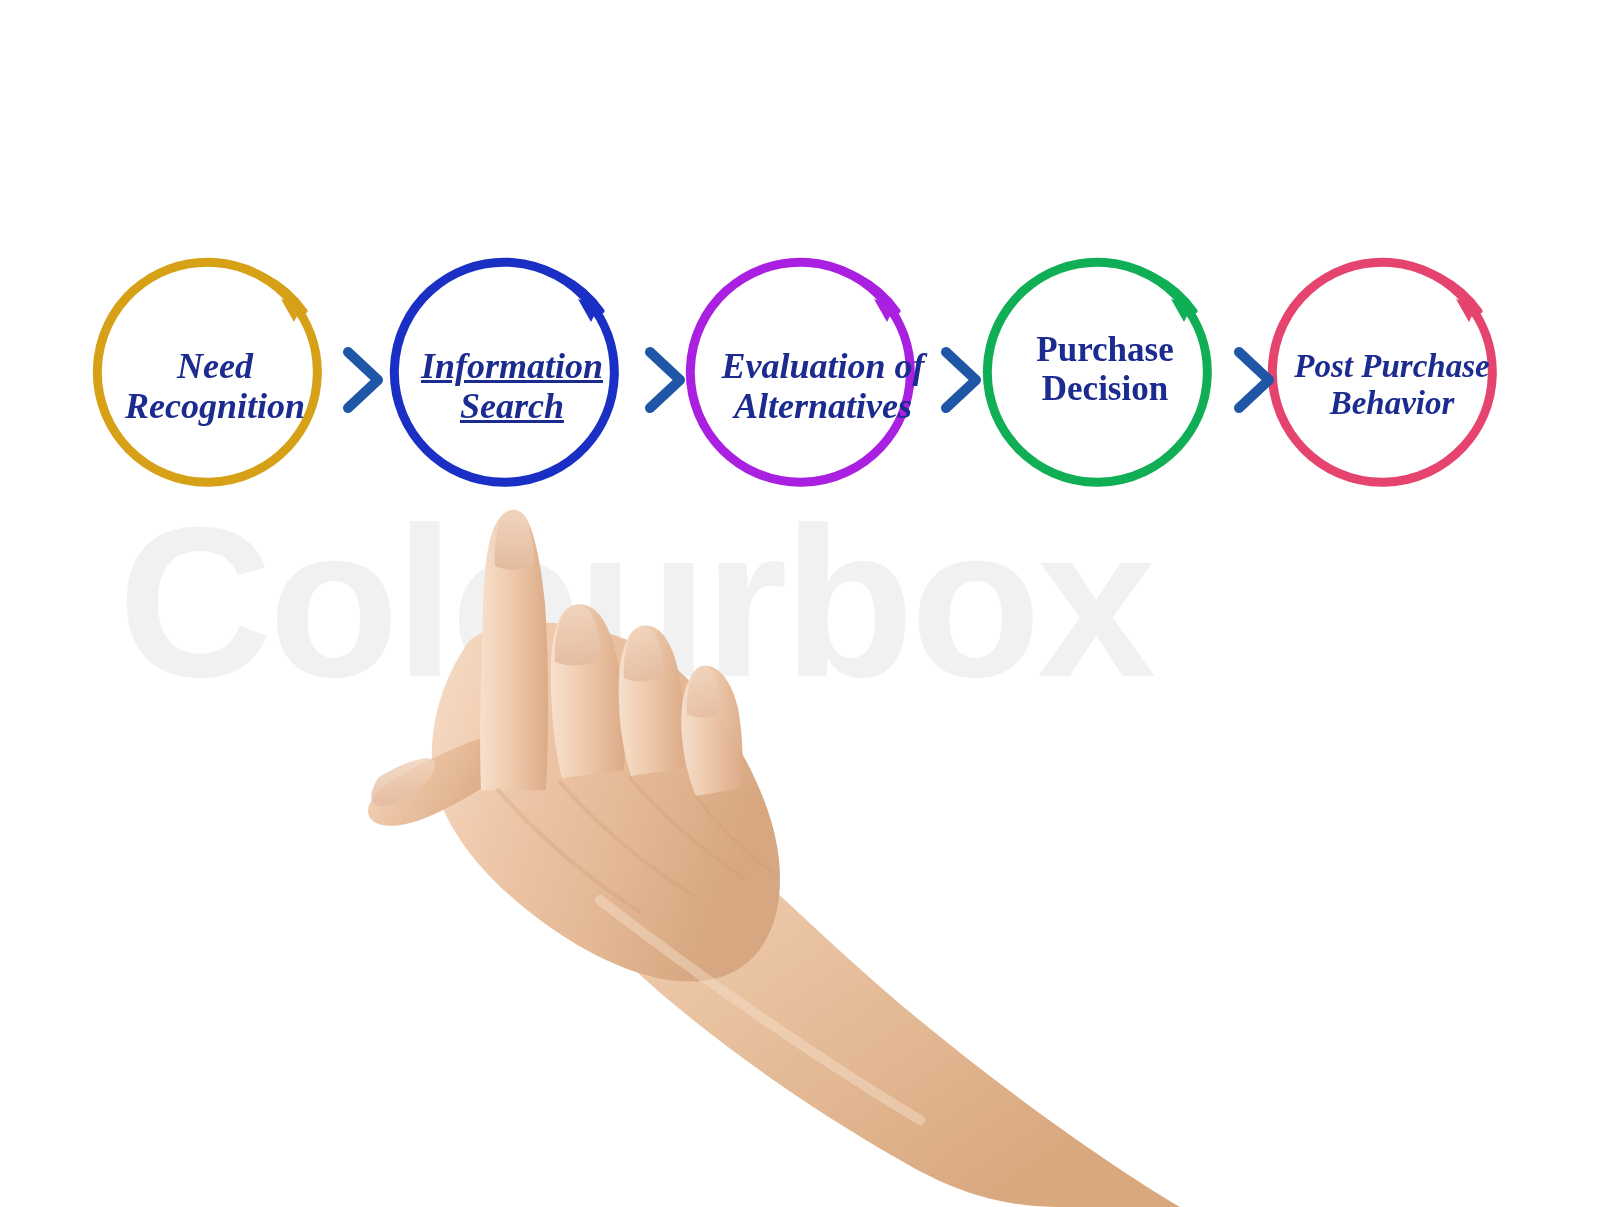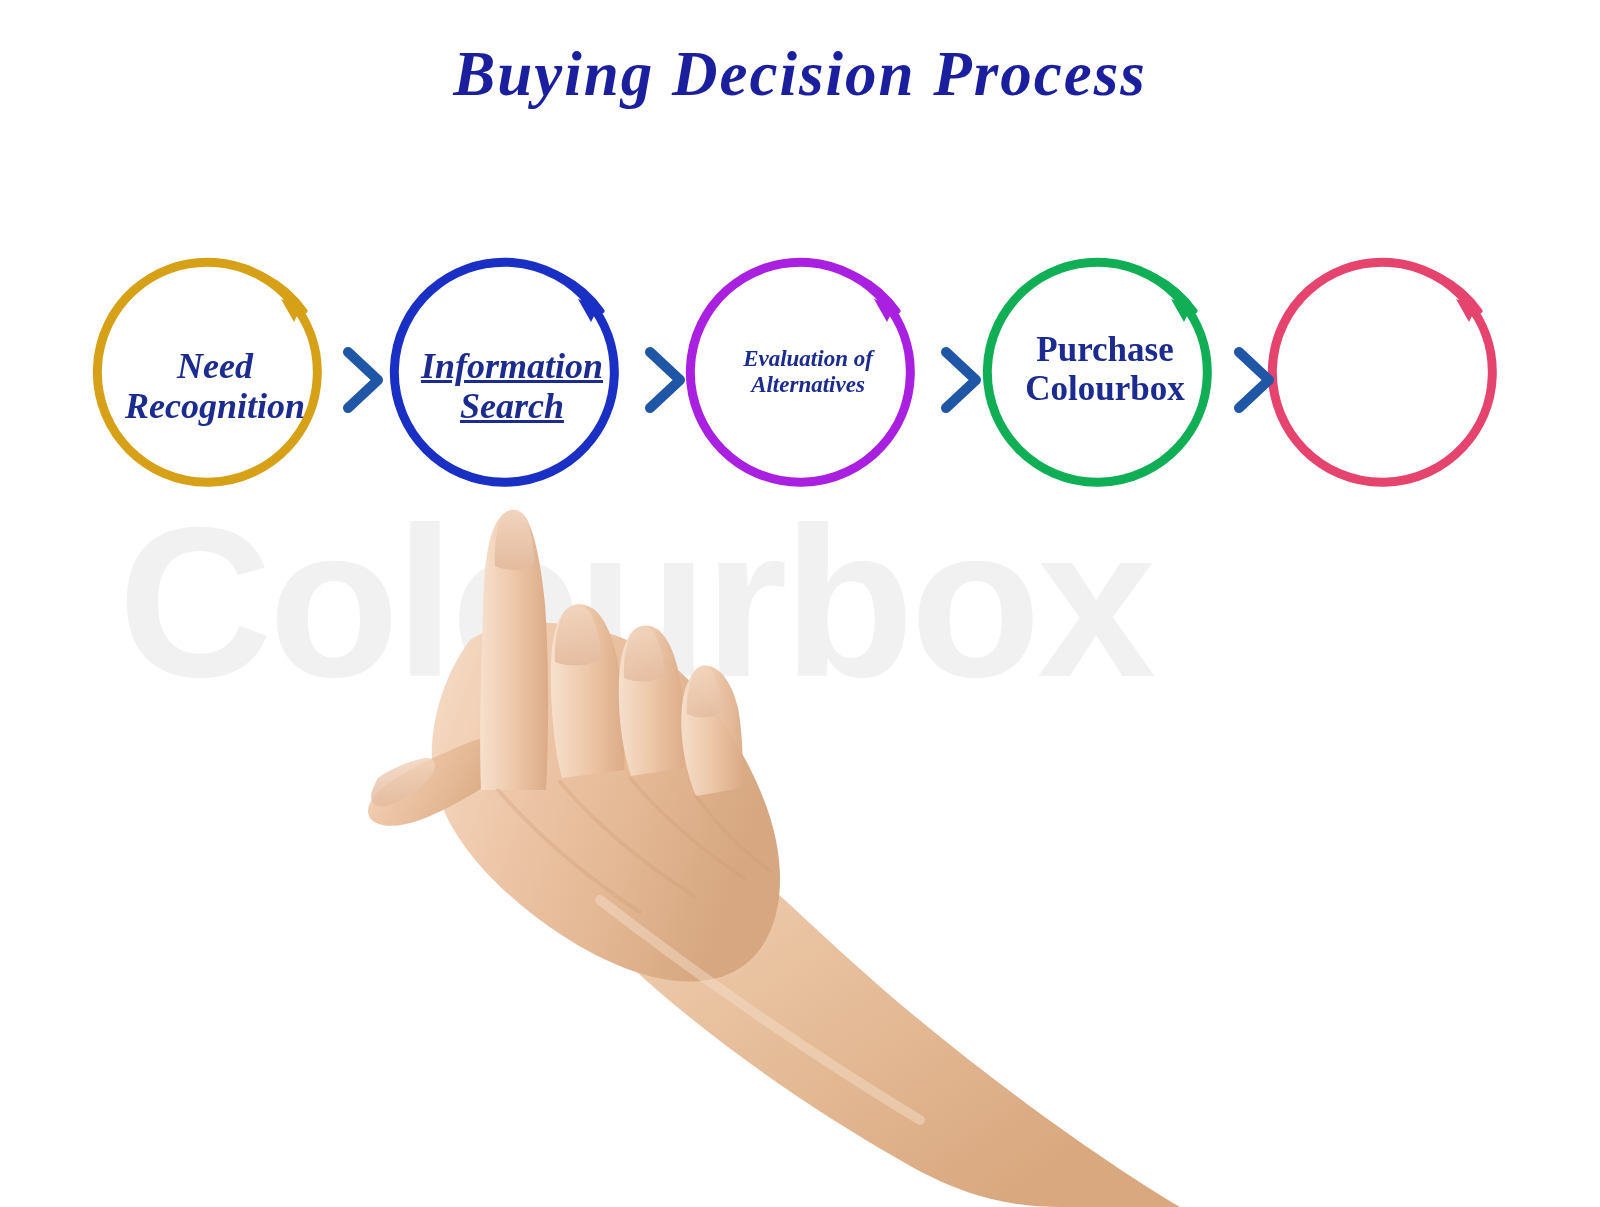--- a/index.html
+++ b/index.html
@@ -79,21 +79,20 @@
     height: 1207px;
   }
 </style>
 </head>
 <body>
 
 <div id="stage">
 
   <div id="watermark">Colourbox</div>
 
-  <div id="title">Buying Decision Process</div>
 
   <svg id="diagram" viewBox="0 0 1600 1207">
     <defs>
       
     </defs>
 
     <g>
 
       <path d="M 292 302
                A 110 110 0 1 0 288 447
@@ -154,26 +153,28 @@
       <polyline points="1239,352 1269,380 1239,408" fill="none" stroke="#1f56a5" stroke-width="10" stroke-linecap="round" stroke-linejoin="round"></polyline>
     </g>
   </svg>
 
   <div class="node-label italic" style="left:105px; top:330px; width:220px; font-size:36px;">Need
 Recognition</div>
 
   <div class="node-label italic" style="left:398px; top:330px; width:228px; font-size:36px;text-decoration:underline;">Information
 Search</div>
 
-  <div class="node-label italic" style="left:694px; top:330px; width:228px; font-size:23px;">Evaluation of
+  <div class="node-label italic" style="left:709px; top:330px; width:228px; font-size:36px;">Evaluation of
 Alternatives</div>
 
   <div class="node-label upright" style="left:991px; top:330px; width:228px; font-size:35px;">Purchase
-Colourbox</div>
-
+Decision</div>
+
+  <div class="node-label italic" style="left:1276px; top:332px; width:232px; font-size:33px;">Post Purchase
+Behavior</div>
 
   <svg id="hand-layer" viewBox="0 0 1600 1207">
     <defs>
       <linearGradient id="skin" x1="0" y1="0" x2="1" y2="0.35">
         <stop offset="0%" stop-color="#f6ddc8"></stop>
         <stop offset="35%" stop-color="#eec7a9"></stop>
         <stop offset="70%" stop-color="#e3b793"></stop>
         <stop offset="100%" stop-color="#d6a780"></stop>
       </linearGradient>
       <linearGradient id="skinArm" x1="0.1" y1="0" x2="0.9" y2="0.8">

